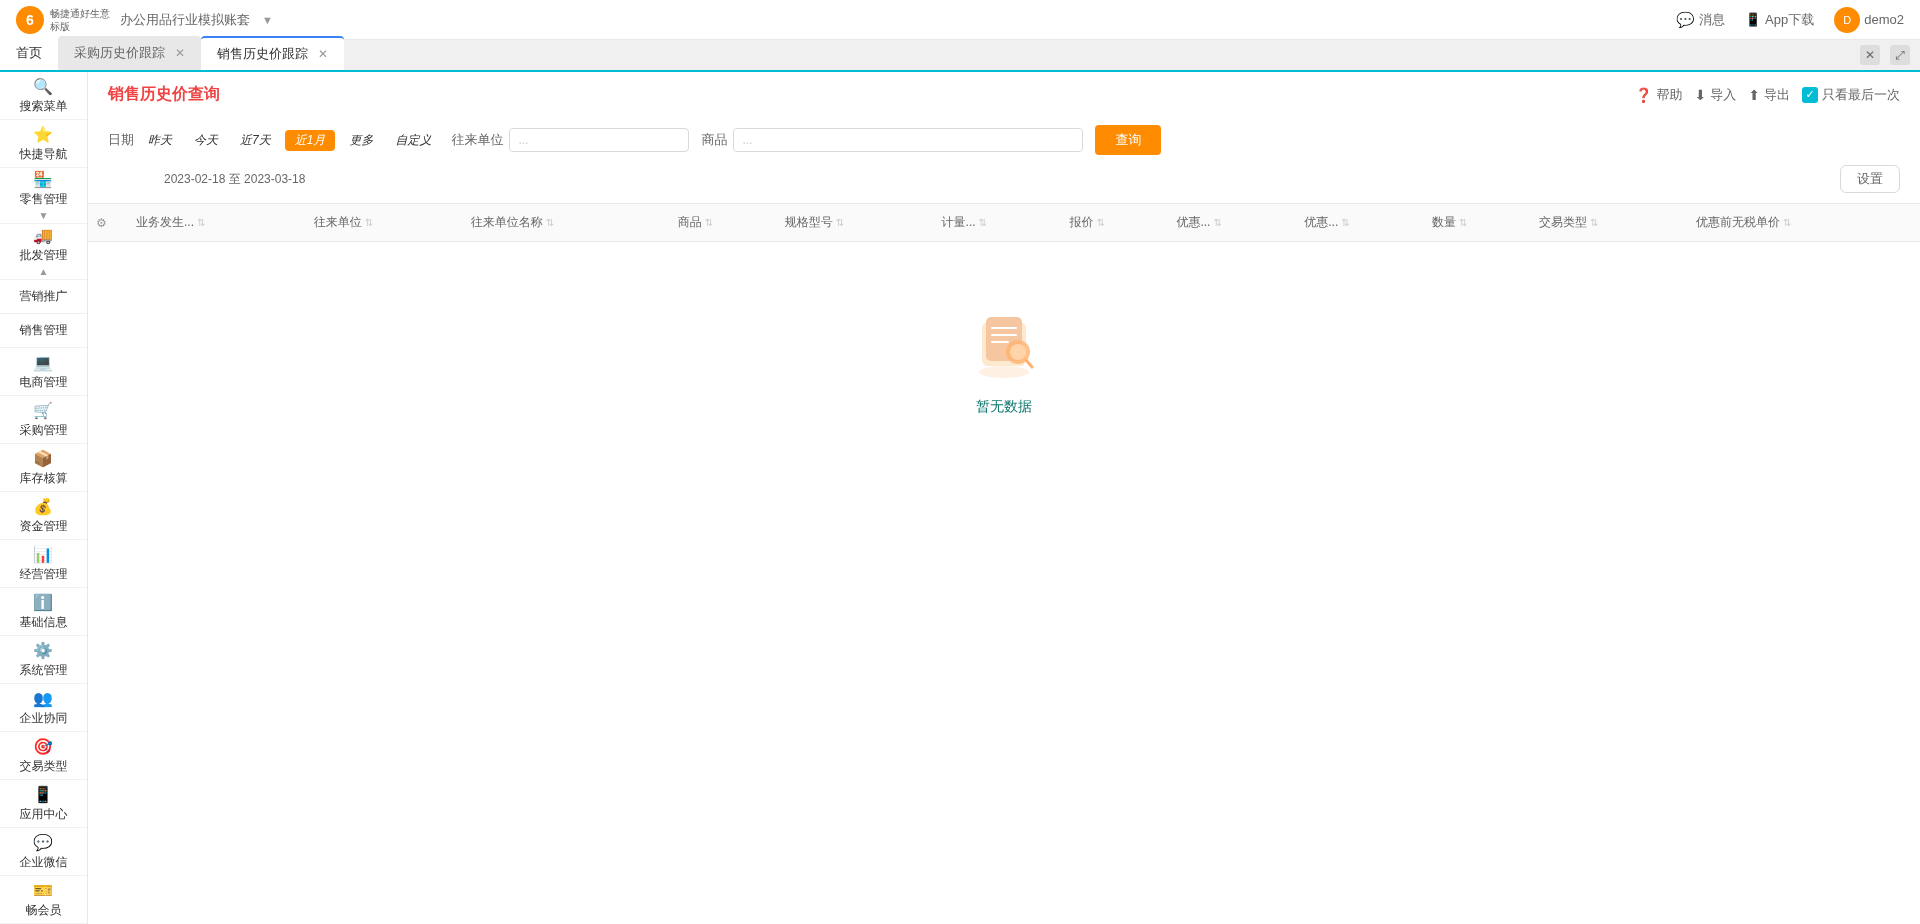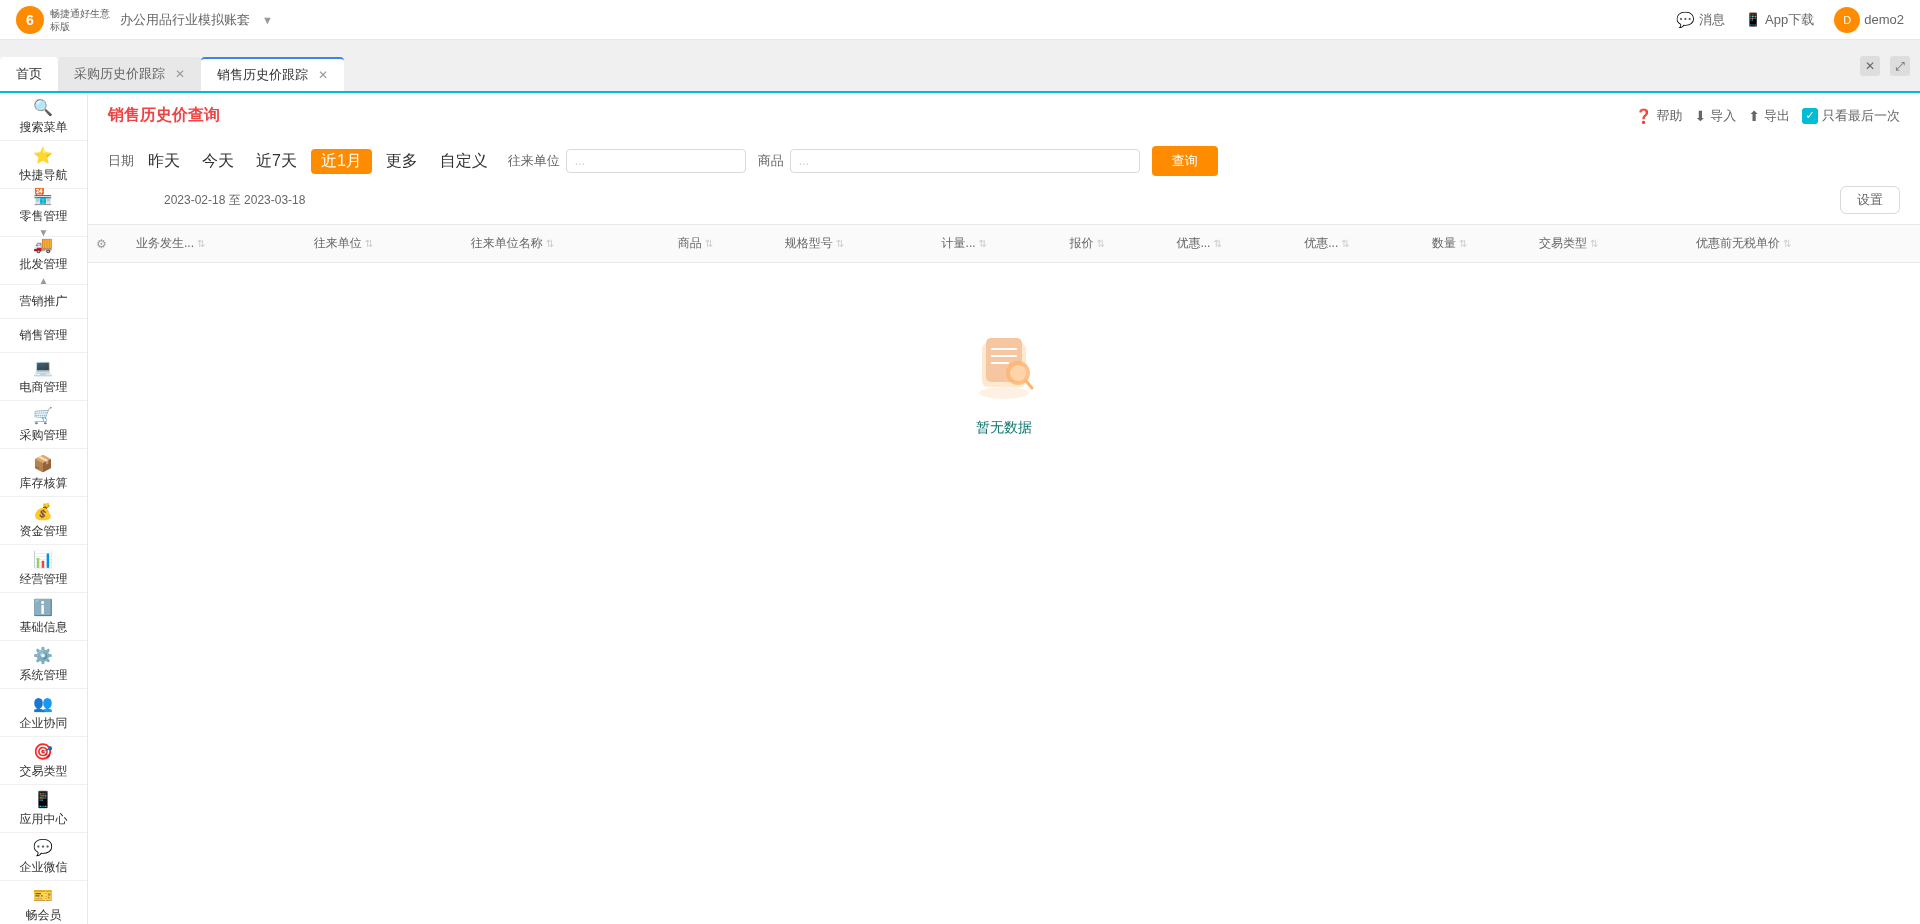--- a/index.html
+++ b/index.html
@@ -10,21 +10,21 @@
     .top-bar-left { display: flex; align-items: center; gap: 10px; }
     .logo-area { display: flex; align-items: center; gap: 6px; }
     .logo-icon { width: 28px; height: 28px; background: #ff8c00; border-radius: 50%; display: flex; align-items: center; justify-content: center; color: #fff; font-size: 14px; font-weight: bold; }
     .logo-text { font-size: 11px; color: #666; line-height: 1.3; }
     .breadcrumb-area { display: flex; align-items: center; gap: 12px; color: #666; font-size: 13px; }
     .top-bar-right { display: flex; align-items: center; gap: 20px; color: #666; font-size: 13px; }
     .top-bar-right-item { display: flex; align-items: center; gap: 4px; cursor: pointer; }
     .avatar { width: 26px; height: 26px; background: #ff8c00; border-radius: 50%; display: flex; align-items: center; justify-content: center; color: #fff; font-size: 11px; }
 
     
-    .tab-bar { height: 53px; background: #f0f0f0; display: flex; align-items: flex-end; padding-left: 0; border-bottom: 2px solid #00bcd4; flex-shrink: 0; position: relative; }
+    .tab-bar { height: 32px; background: #f0f0f0; display: flex; align-items: flex-end; padding-left: 0; border-bottom: 2px solid #00bcd4; flex-shrink: 0; position: relative; }
     .tab { height: 34px; padding: 0 16px; display: flex; align-items: center; gap: 6px; font-size: 13px; cursor: pointer; border-radius: 4px 4px 0 0; position: relative; }
     .tab.home { background: #fff; color: #333; }
     .tab.active { background: #fff; color: #333; border-top: 2px solid #3b82f6; margin-top: 2px; }
     .tab.inactive { background: #e8e8e8; color: #666; }
     .tab-close { color: #999; font-size: 12px; cursor: pointer; margin-left: 4px; }
     .tab-bar-actions { position: absolute; right: 10px; top: 50%; transform: translateY(-50%); display: flex; gap: 10px; }
     .tab-action-btn { width: 20px; height: 20px; background: #ddd; border-radius: 3px; display: flex; align-items: center; justify-content: center; cursor: pointer; font-size: 12px; color: #666; }
 
     
     .main-layout { display: flex; flex: 1; overflow: hidden; }
@@ -43,21 +43,21 @@
     .page-title { font-size: 16px; font-weight: bold; color: #ef4444; }
     .page-actions { display: flex; align-items: center; gap: 12px; font-size: 13px; color: #666; }
     .page-action { display: flex; align-items: center; gap: 4px; cursor: pointer; }
     .only-last-checkbox { display: flex; align-items: center; gap: 4px; }
     .checkbox-checked { width: 16px; height: 16px; background: #00bcd4; border-radius: 3px; display: flex; align-items: center; justify-content: center; color: #fff; font-size: 11px; }
 
     
     .filter-row { display: flex; align-items: center; gap: 12px; padding: 10px 0; flex-wrap: wrap; }
     .filter-group { display: flex; align-items: center; gap: 6px; }
     .filter-label { color: #666; font-size: 13px; }
-    .date-btn { padding: 2px 8px; font-size: 16px; cursor: pointer; color: #333; border-radius: 3px; }
+    .date-btn { padding: 2px 8px; font-size: 12px; cursor: pointer; color: #333; border-radius: 3px; font-style: italic; }
     .date-btn.active-orange { background: #ff8c00; color: #fff; border-radius: 4px; padding: 2px 10px; }
     .date-range { color: #666; font-size: 12px; }
     .filter-input { border: 1px solid #d9d9d9; border-radius: 4px; padding: 4px 8px; font-size: 12px; width: 180px; display: flex; align-items: center; justify-content: space-between; cursor: pointer; background: #fff; }
     .query-btn { background: #ff8c00; color: #fff; border: none; padding: 6px 20px; border-radius: 4px; cursor: pointer; font-size: 13px; }
     .settings-btn { background: #fff; color: #666; border: 1px solid #d9d9d9; padding: 4px 16px; border-radius: 6px; cursor: pointer; font-size: 13px; }
 
     
     .table-container { flex: 1; overflow: auto; background: #fff; margin: 0; }
     .data-table { width: 100%; border-collapse: collapse; font-size: 12px; }
     .data-table thead tr { background: #fafafa; border-bottom: 1px solid #e8e8e8; }

